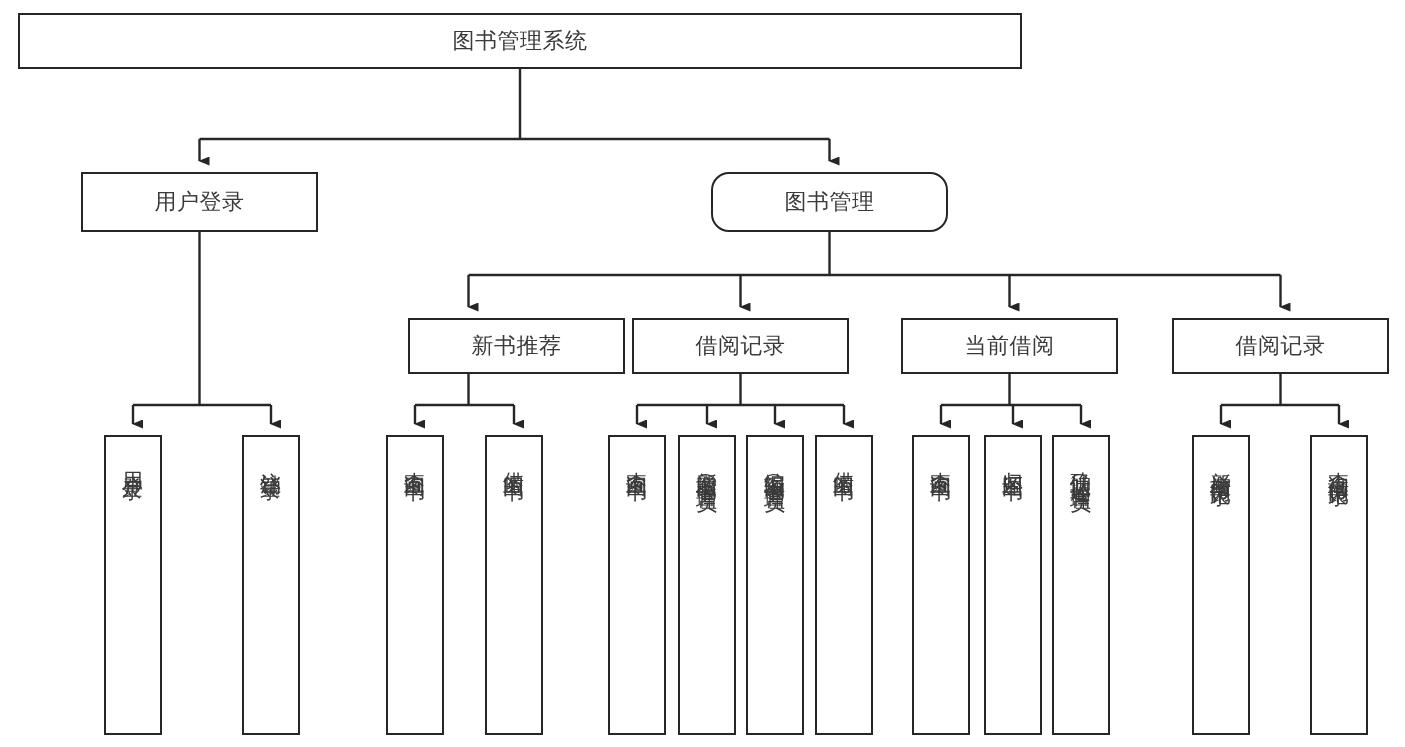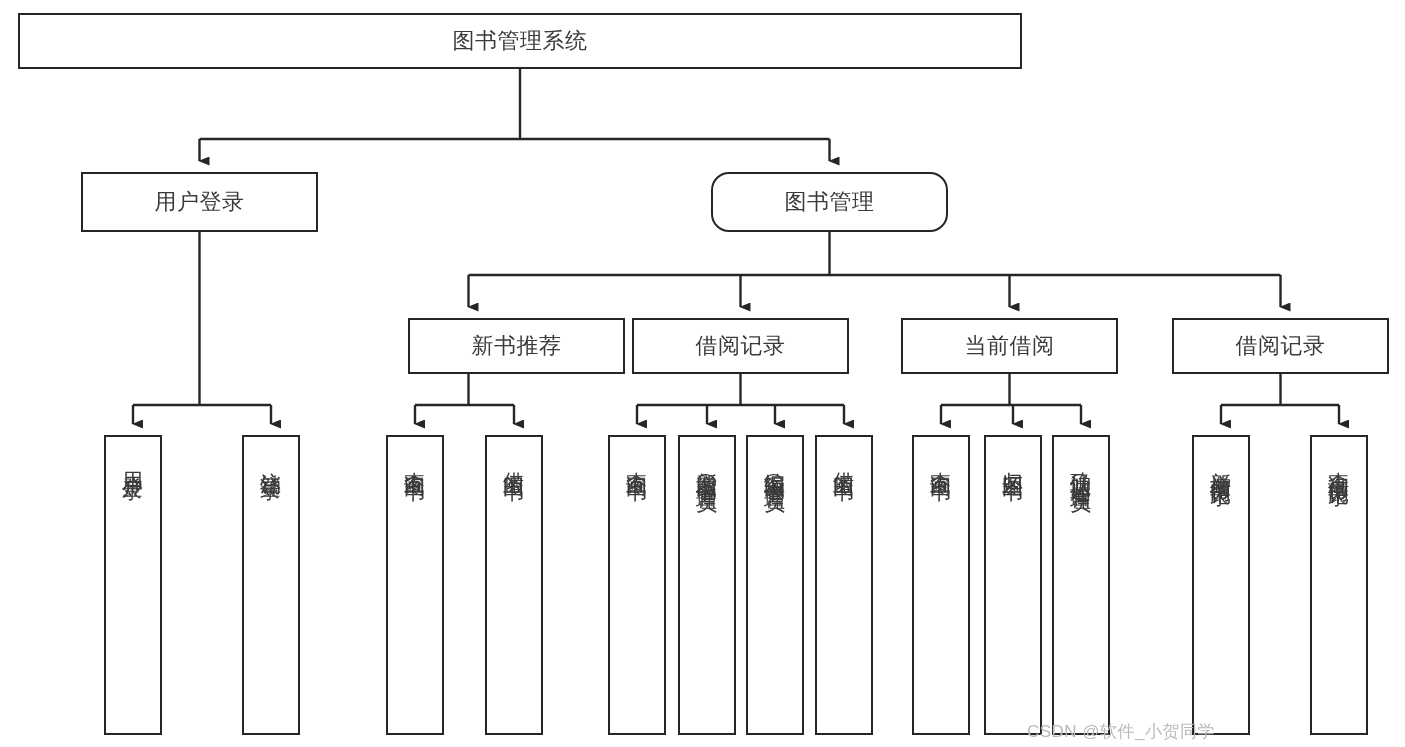--- a/index.html
+++ b/index.html
@@ -184,14 +184,13 @@
         <span class="node-label">确认归还（管理员）</span>
       </div>
       <div class="node-box leaf vertical" style="left: 1192px; top: 435px; width: 58px; height: 300px;">
         <span class="node-label">新增借阅记录</span>
       </div>
       <div class="node-box leaf vertical" style="left: 1310px; top: 435px; width: 58px; height: 300px;">
         <span class="node-label">查询借阅记录</span>
       </div>
     </div>
 
-  <div class="watermark">CSDN @软件_小贺同学</div>
 </div>
 
 </body></html>

